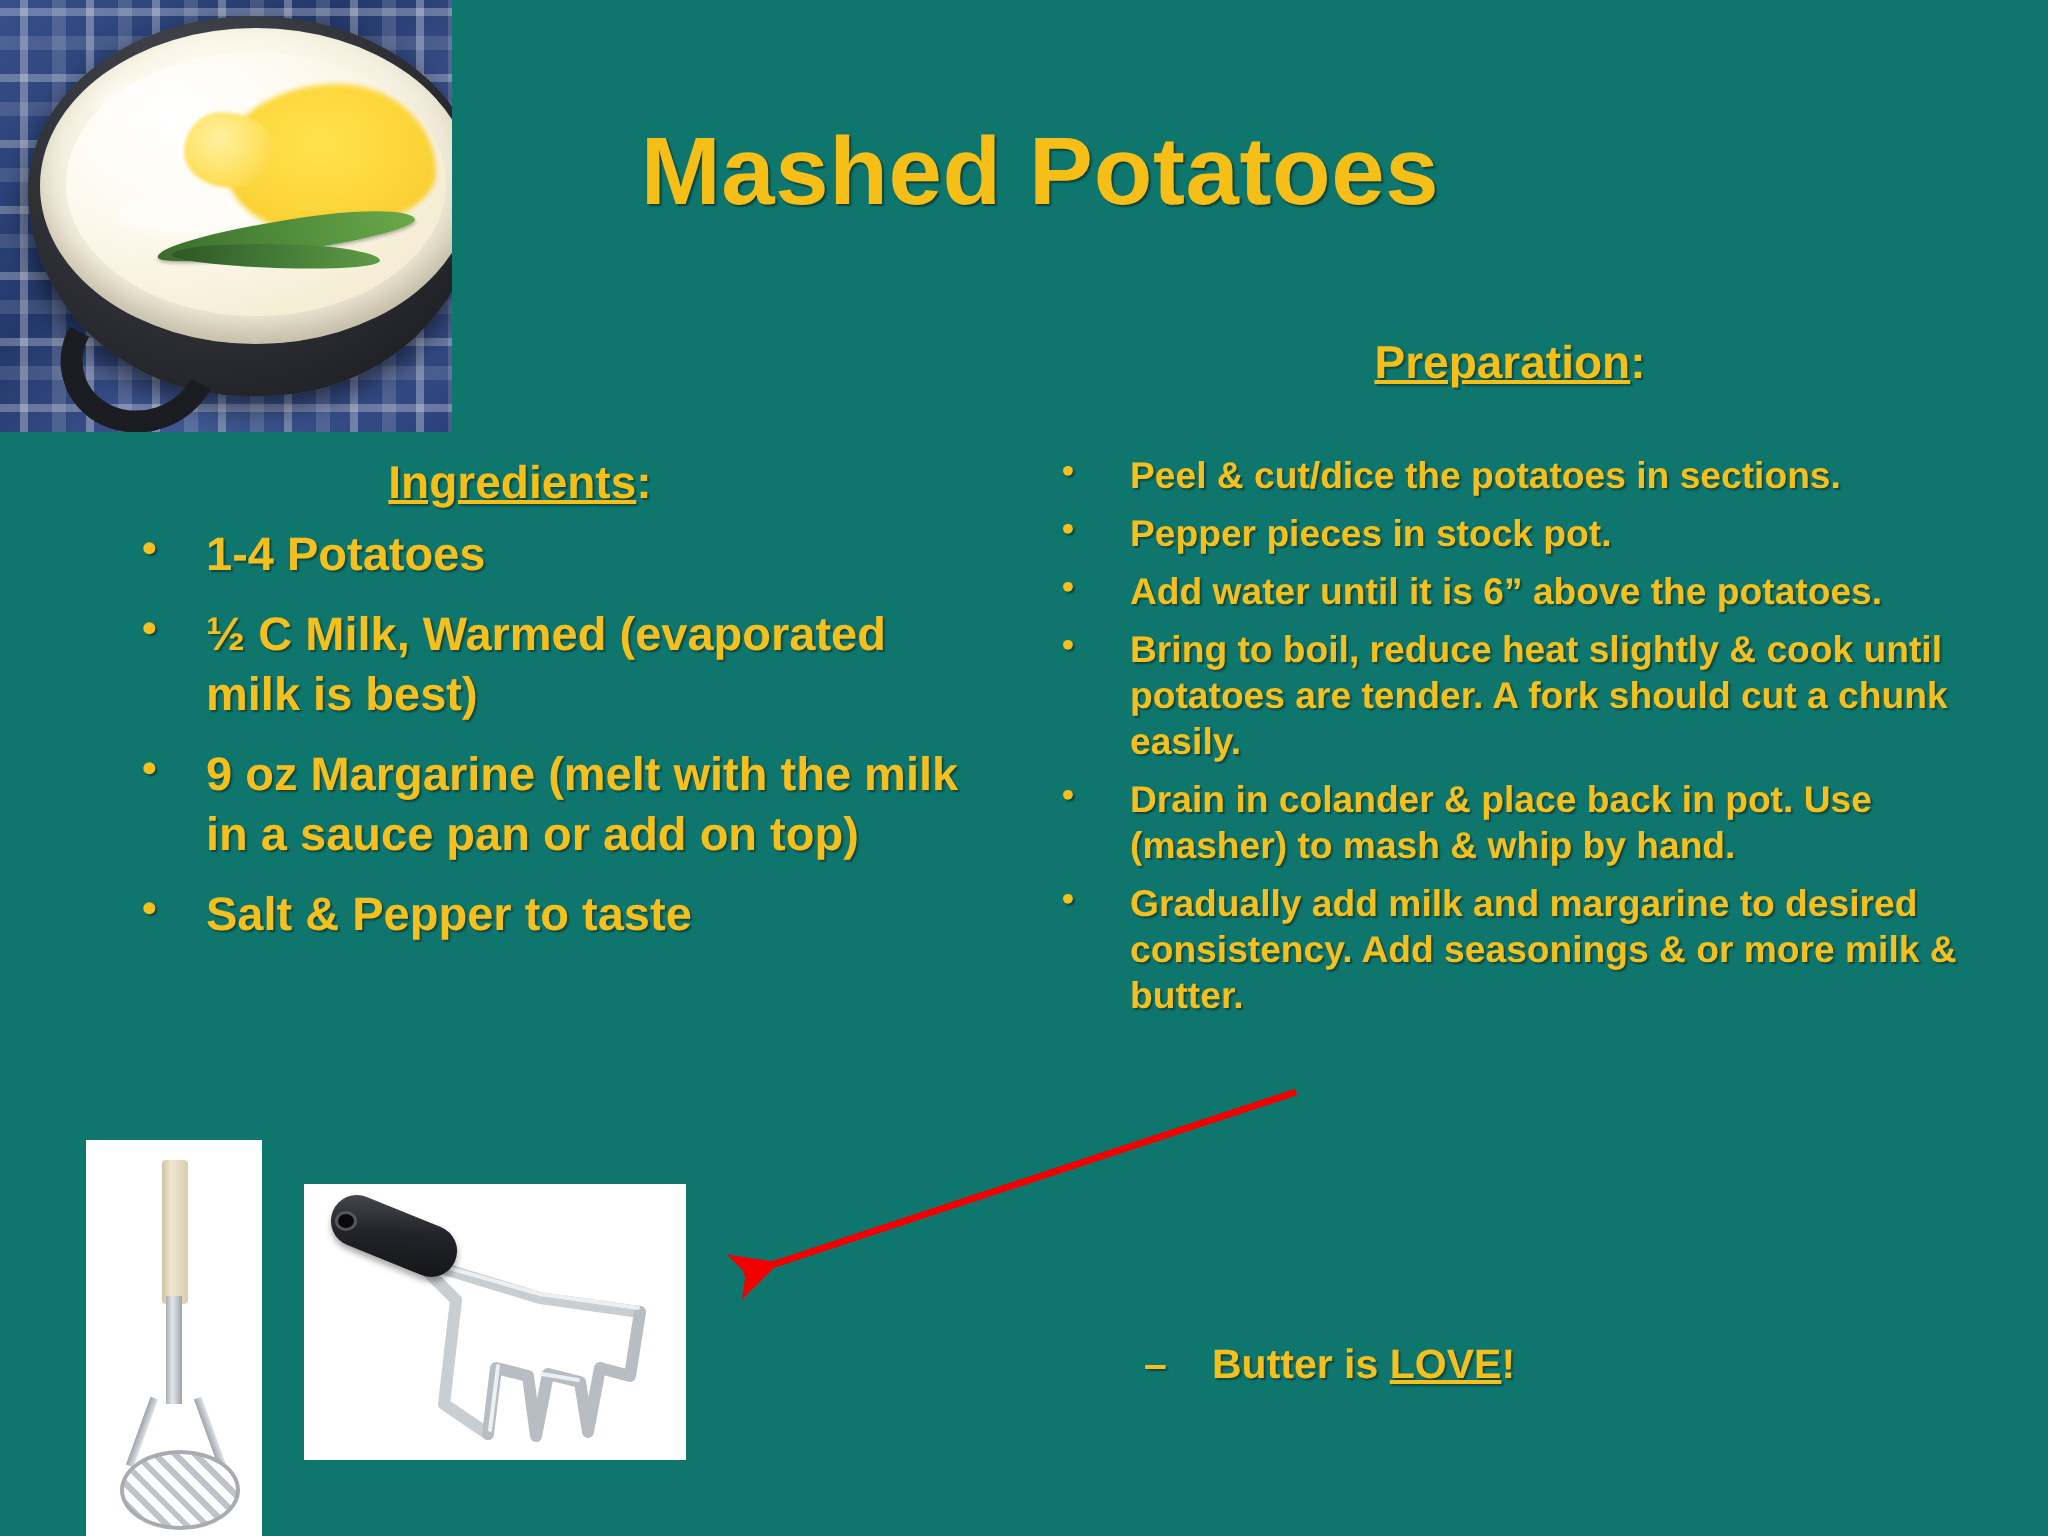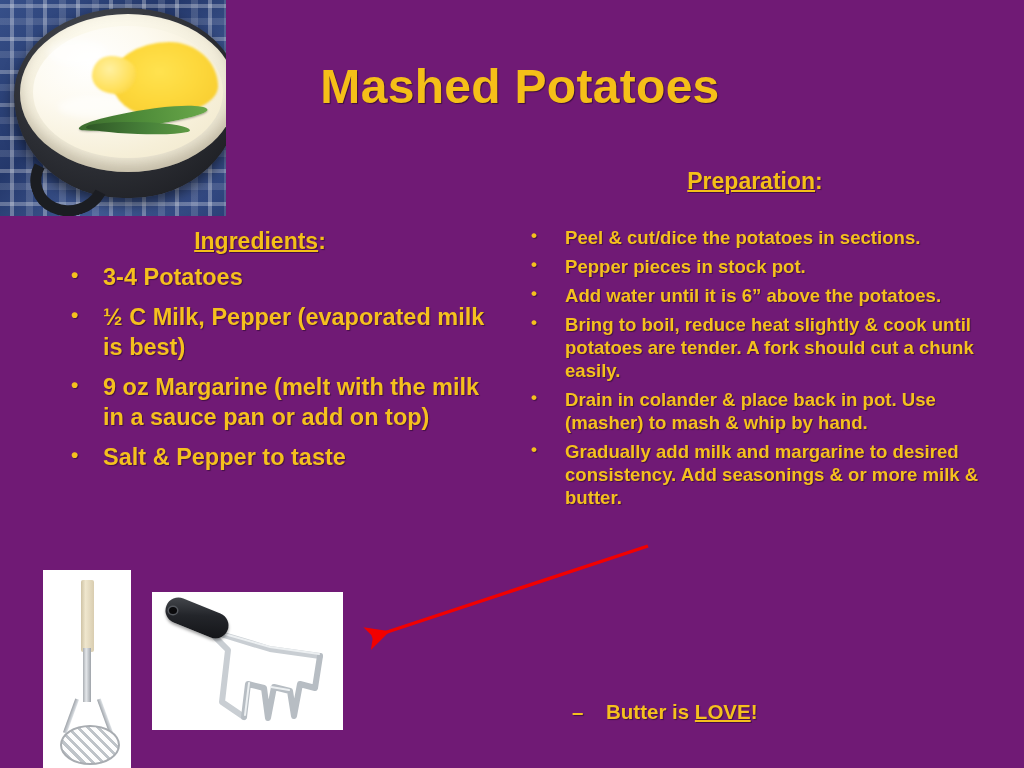--- a/index.html
+++ b/index.html
@@ -5,21 +5,21 @@
 <style>
   html, body {
     margin: 0;
     padding: 0;
     background: #001a52;
   }
   #slide {
     position: relative;
     width: 1024px;
     height: 768px;
-    background: #701a75;
+    background: #0f766e;
     overflow: hidden;
     font-family: "Liberation Sans", sans-serif;
   }
 
   
   #food-photo {
     position: absolute;
     left: 0;
     top: 0;
     width: 226px;
@@ -206,21 +206,21 @@
     line-height: 1.24;
     padding-left: 40px;
     margin-bottom: 6px;
   }
   #preparation-list li > .dot { top: -1px; font-size: 17px; left: 6px; }
 
   
   #prep-sub {
     position: absolute;
     left: 572px;
-    top: 700px;
+    top: 671px;
     color: #f5c01e;
     font-size: 20.5px;
     font-weight: bold;
     text-shadow: 1px 1px 1px rgba(0,0,0,0.4);
     white-space: nowrap;
   }
   #prep-sub .dash { display: inline-block; width: 34px; }
   #prep-sub u { text-decoration: underline; text-decoration-thickness: 2px; }
 
   
@@ -333,25 +333,25 @@
 
   <div id="title">Mashed Potatoes</div>
 
   <div class="col-heading" id="ingredients-heading"><u>Ingredients</u><span>:</span></div>
 
   <div class="col-heading" id="preparation-heading"><u>Preparation</u><span>:</span></div>
 
   <ul class="bullet-list" id="ingredients-list">
     <li>
         <span class="dot">•</span>
-        <span class="txt">3-4  Potatoes</span>
-      </li>
-    <li>
-        <span class="dot">•</span>
-        <span class="txt">½ C Milk, Pepper (evaporated milk is best)</span>
+        <span class="txt">1-4  Potatoes</span>
+      </li>
+    <li>
+        <span class="dot">•</span>
+        <span class="txt">½ C Milk, Warmed (evaporated milk is best)</span>
       </li>
     <li>
         <span class="dot">•</span>
         <span class="txt">9 oz Margarine (melt with the milk in a sauce pan or add on top)</span>
       </li>
     <li>
         <span class="dot">•</span>
         <span class="txt">Salt &amp; Pepper to taste</span>
       </li>
   </ul>

